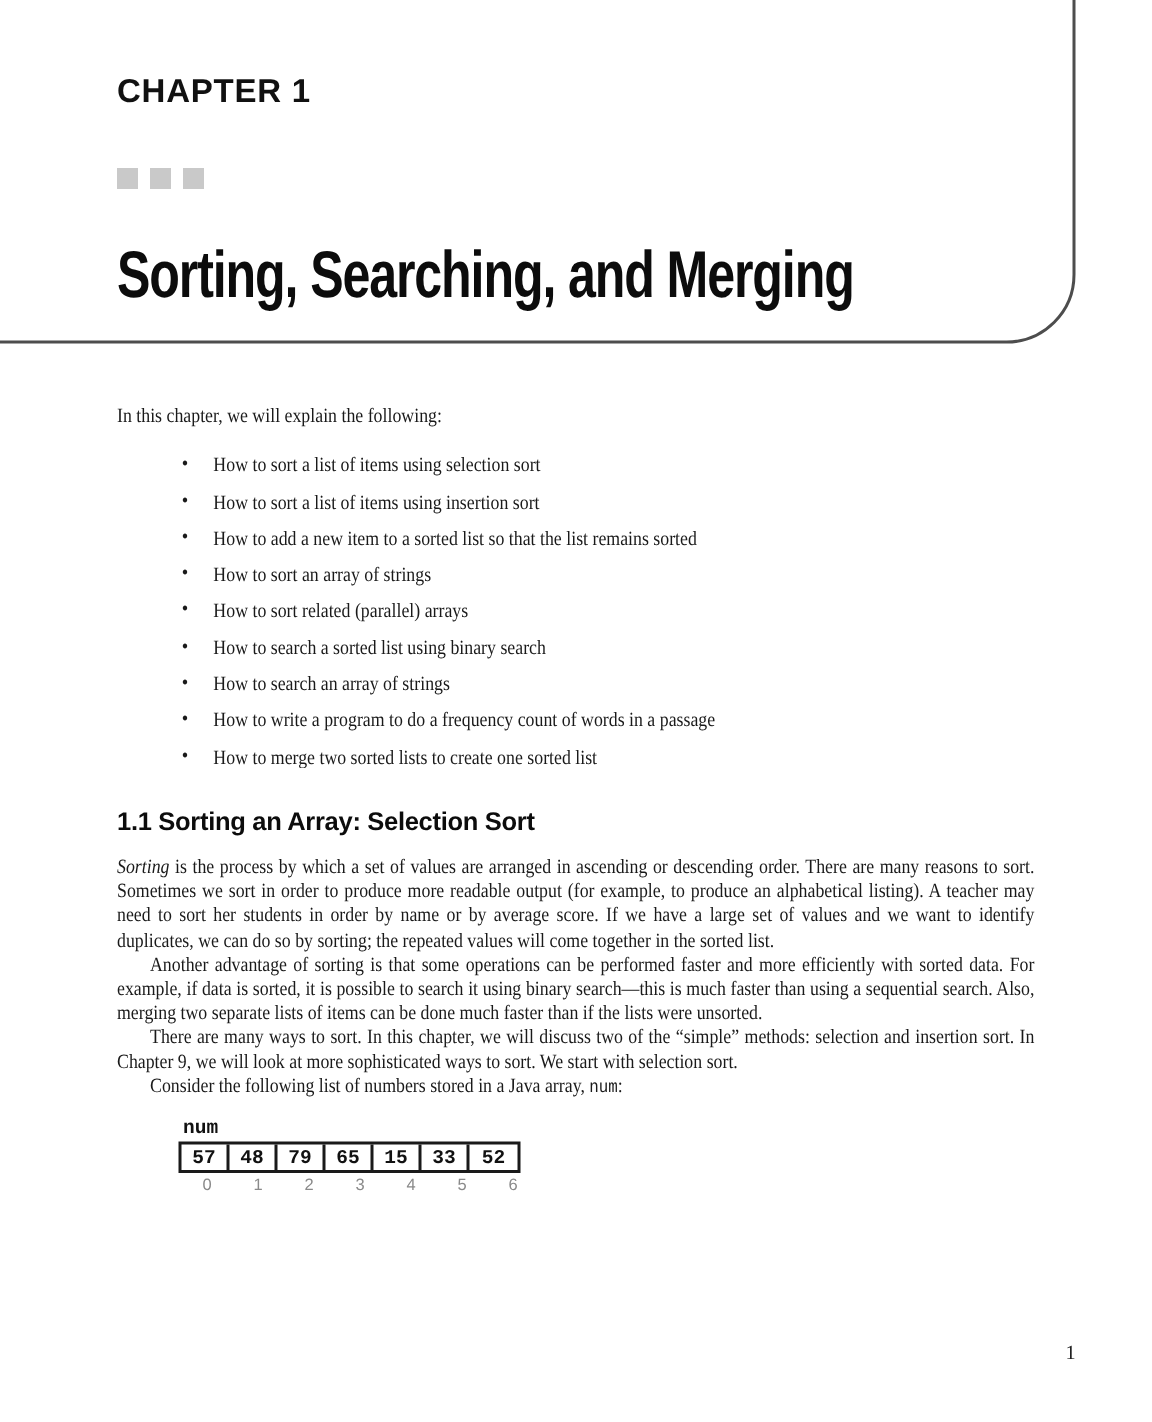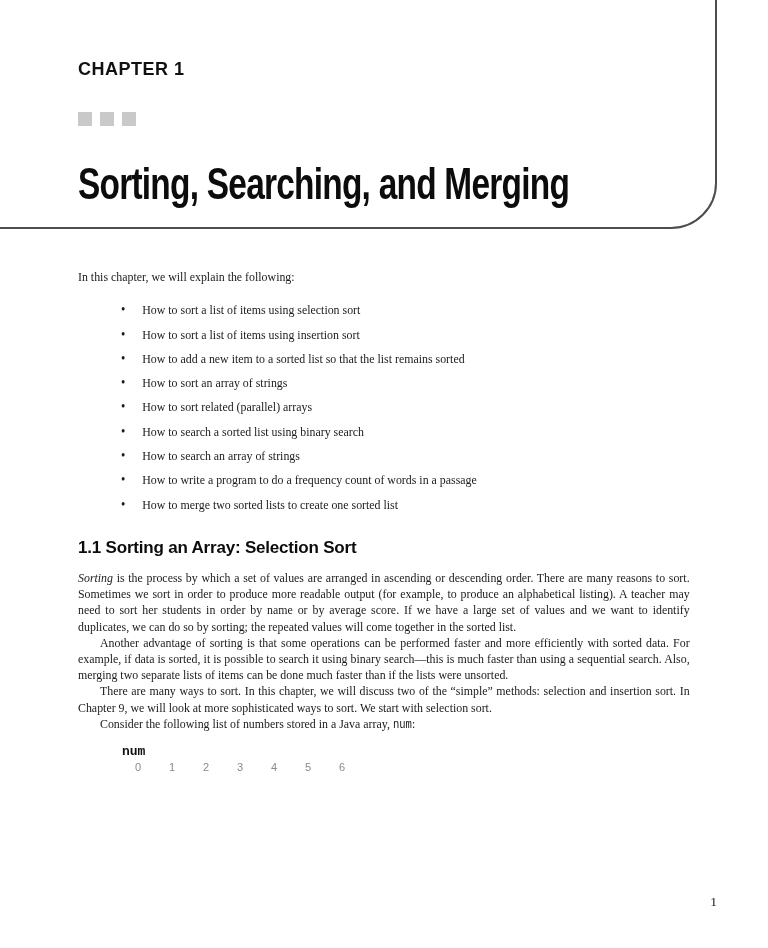--- a/index.html
+++ b/index.html
@@ -16,24 +16,24 @@
     position: absolute;
     top: -8px; left: -8px;
     width: 725px; height: 237px;
     border: 2px solid #4d4d4d;
     border-bottom-right-radius: 46px;
     background: transparent;
   }
 
   .chapter-label {
     position: absolute;
-    top: 59px; left: 78px;
-    font-family: "Liberation Sans", sans-serif;
-    font-weight: bold;
-    font-size: 18px;
+    top: 48px; left: 78px;
+    font-family: "Liberation Sans", sans-serif;
+    font-weight: bold;
+    font-size: 22px;
     letter-spacing: 0.5px;
     color: #111;
     white-space: nowrap;
   }
 
   .squares { position: absolute; top: 112px; left: 78px; display: flex; gap: 8px; }
   .squares .sq { width: 14px; height: 14px; background: #c9c9c9; }
 
   .chapter-title {
     position: absolute;
@@ -178,20 +178,29 @@
 
 <div class="body-col">
   <p><i>Sorting</i><span> is the process by which a set of values are arranged in ascending or descending order. There are many reasons to sort. Sometimes we sort in order to produce more readable output (for example, to produce an alphabetical listing). A teacher may need to sort her students in order by name or by average score. If we have a large set of values and we want to identify duplicates, we can do so by sorting; the repeated values will come together in the sorted list.</span></p>
   <p class="indented">Another advantage of sorting is that some operations can be performed faster and more efficiently with sorted data. For example, if data is sorted, it is possible to search it using binary search—this is much faster than using a sequential search. Also, merging two separate lists of items can be done much faster than if the lists were unsorted.</p>
   <p class="indented">There are many ways to sort. In this chapter, we will discuss two of the “simple” methods: selection and insertion sort. In Chapter 9, we will look at more sophisticated ways to sort. We start with selection sort.</p>
   <p class="indented"><span>Consider the following list of numbers stored in a Java array, </span><span class="inline-code">num</span><span>:</span></p>
 </div>
 
 <div class="array-figure">
   <div class="array-label">num</div>
+  <div class="array-row">
+    <div class="array-cell">57</div>
+    <div class="array-cell">48</div>
+    <div class="array-cell">79</div>
+    <div class="array-cell">65</div>
+    <div class="array-cell">15</div>
+    <div class="array-cell">33</div>
+    <div class="array-cell">52</div>
+  </div>
   <div class="index-row">
     <span>0</span>
     <span>1</span>
     <span>2</span>
     <span>3</span>
     <span>4</span>
     <span>5</span>
     <span>6</span>
   </div>
 </div>

